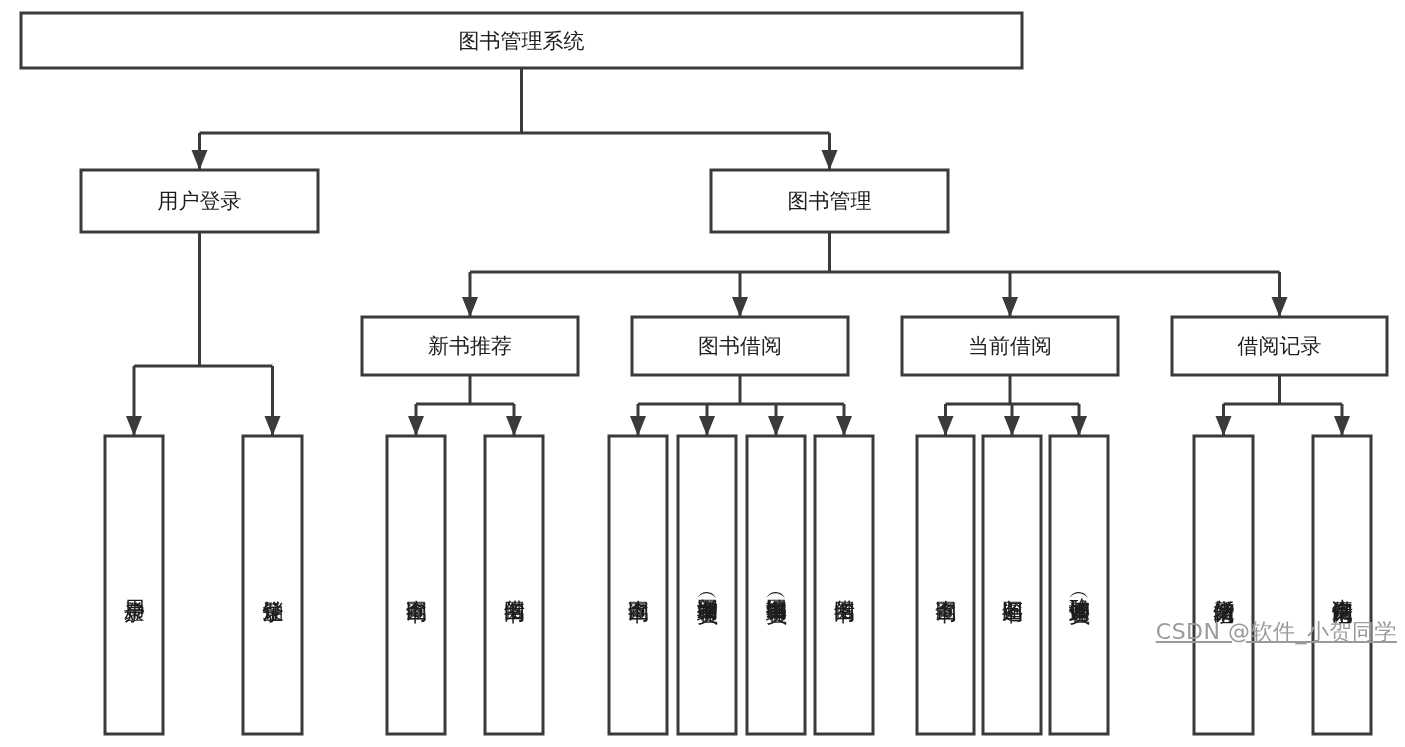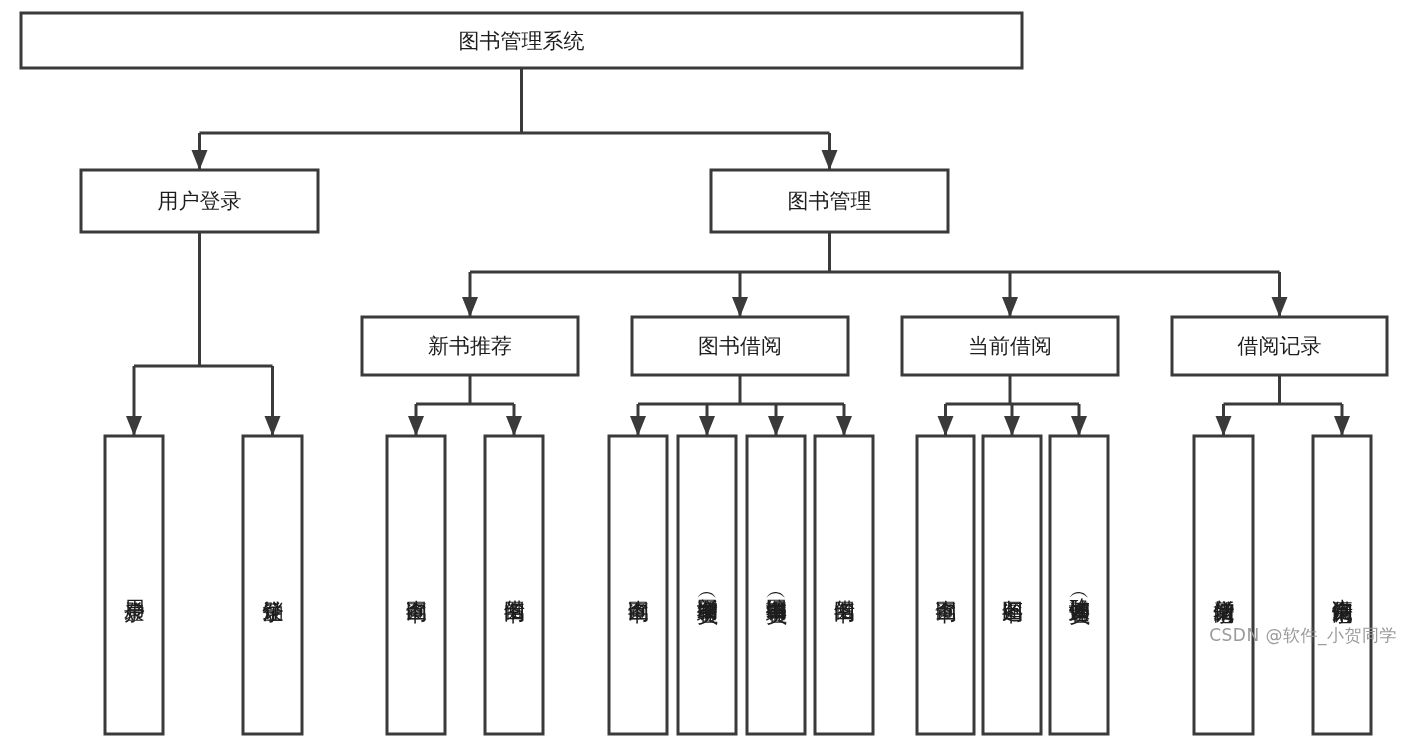--- a/index.html
+++ b/index.html
@@ -62,24 +62,25 @@
     align-items: center;
     justify-content: center;
     white-space: nowrap;
     pointer-events: none;
   }
   .watermark {
     position: absolute;
     right: 8px;
     bottom: 6px;
     font-family: "DejaVu Sans", "Liberation Sans", sans-serif;
-    font-size: 17px;
+    font-size: 22px;
     color: #9a9a9a;
     letter-spacing: 0.5px;
     white-space: nowrap;
+    text-decoration: underline;
   }
 </style>
 </head>
 <body>
 
 <div id="diagram-root">
   <svg id="tree-svg" viewBox="0 0 1405 747">
       <g>
         <path d="M 521.5 68 L 521.5 133" class="edge-line"></path>
         <path d="M 199.5 133 L 829.5 133" class="edge-line"></path>

